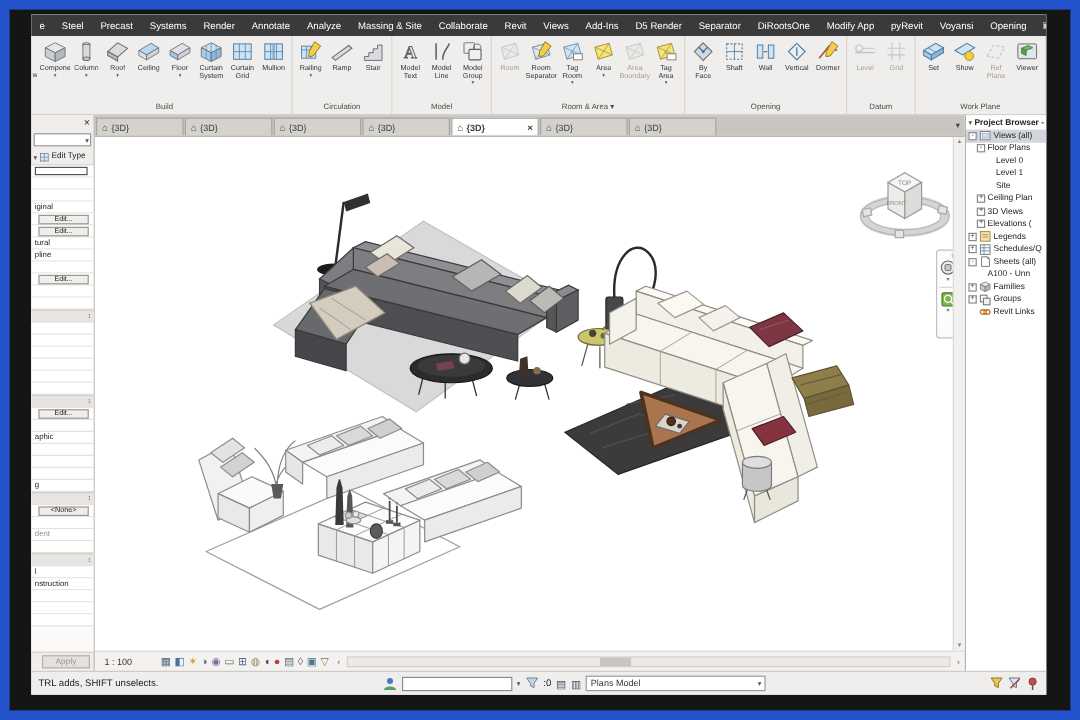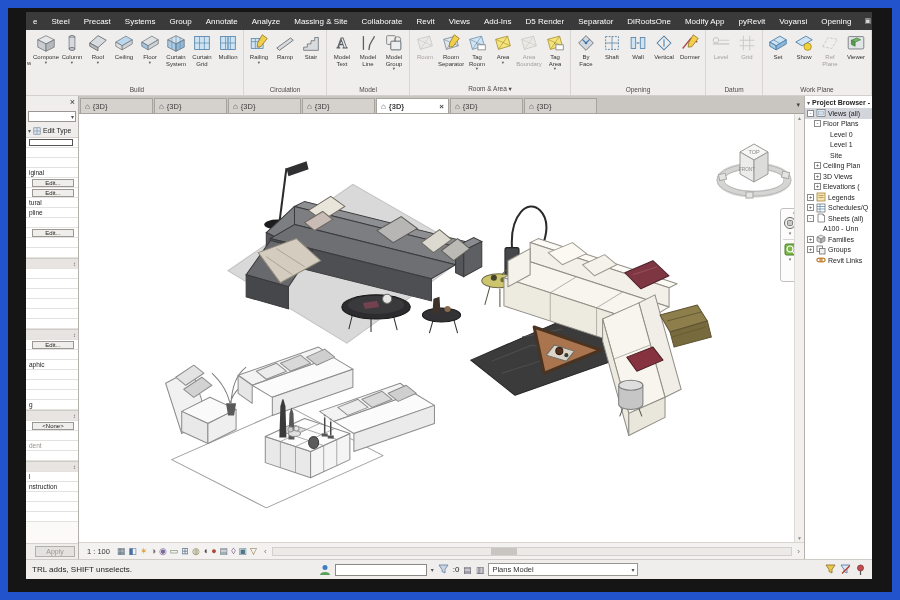--- a/index.html
+++ b/index.html
@@ -52,21 +52,21 @@
   .viewport{flex:1;position:relative;background:#fff;overflow:hidden;border-top:1px solid #a7a4a0}
   .scene{position:absolute;inset:0;width:100%;height:100%}
   .viewcube{position:absolute;top:24px;right:12px;width:76px;height:66px}
   .navbar{position:absolute;top:94px;right:4px;width:20px;height:74px;background:rgba(252,252,252,.95);border:1px solid #c3c1be;border-radius:3px;display:flex;flex-direction:column;align-items:center;padding-top:2px;gap:1px}
   .navbar .dot{align-self:flex-end;margin-right:2px;width:4px;height:4px;border:1px solid #aaa;border-radius:50%}
   .navbar .sep{width:14px;border-top:1px solid #d8d6d3;margin:2px 0}
   .navbar .nvcar{font-size:5px;color:#777;line-height:5px}
   .vscroll{position:absolute;top:0;right:0;bottom:0;width:10px;background:#f2f0ee;border-left:1px solid #dcdad7;display:flex;flex-direction:column;justify-content:space-between;align-items:center;font-size:5px;color:#8a8884;padding:1px 0}
   
   .vcbar{height:17px;background:#f4f2f0;border-top:1px solid #d8d5d1;display:flex;align-items:center;padding-left:8px;gap:3px;flex:none;font-size:9px}
-  .vcscale{font-size:7.5px;color:#333;margin-right:4px}
+  .vcscale{font-size:7.5px;color:#333;margin-right:21px}
   .vcicon{line-height:9px;cursor:default}
   .hsl{color:#777;font-size:8px;margin-left:4px}
   .htrack{flex:1;height:9px;background:#eceae7;border:1px solid #d2cfcc;position:relative;margin:0 2px}
   .hthumb{position:absolute;left:42%;top:0;width:26px;height:7px;background:#c9c6c2}
   
   .browser{width:68px;flex:none;background:#fff;border-left:1px solid #b5b2ae;display:flex;flex-direction:column;overflow:hidden}
   .b-head{height:12px;display:flex;align-items:center;gap:2px;padding-left:2px;font-size:7px;font-weight:bold;color:#222;flex:none;white-space:nowrap;overflow:hidden}
   .b-car{font-size:6px;color:#555;font-weight:normal}
   .trow{height:10.5px;display:flex;align-items:center;gap:2px;font-size:7px;color:#1c1c1c;white-space:nowrap;overflow:hidden;cursor:default}
   .trow.sel{background:#d2d6dc}
@@ -87,21 +87,21 @@
 
 <div class="frame">
 <div class="blackpad">
 <div class="app">
 
   <div class="menubar" id="menubar">
           <span class="mi">e</span>
           <span class="mi">Steel</span>
           <span class="mi">Precast</span>
           <span class="mi">Systems</span>
-          <span class="mi">Group</span>
+          <span class="mi">Render</span>
           <span class="mi">Annotate</span>
           <span class="mi">Analyze</span>
           <span class="mi">Massing &amp; Site</span>
           <span class="mi">Collaborate</span>
           <span class="mi">Revit</span>
           <span class="mi">Views</span>
           <span class="mi">Add-Ins</span>
           <span class="mi">D5 Render</span>
           <span class="mi">Separator</span>
           <span class="mi">DiRootsOne</span>

